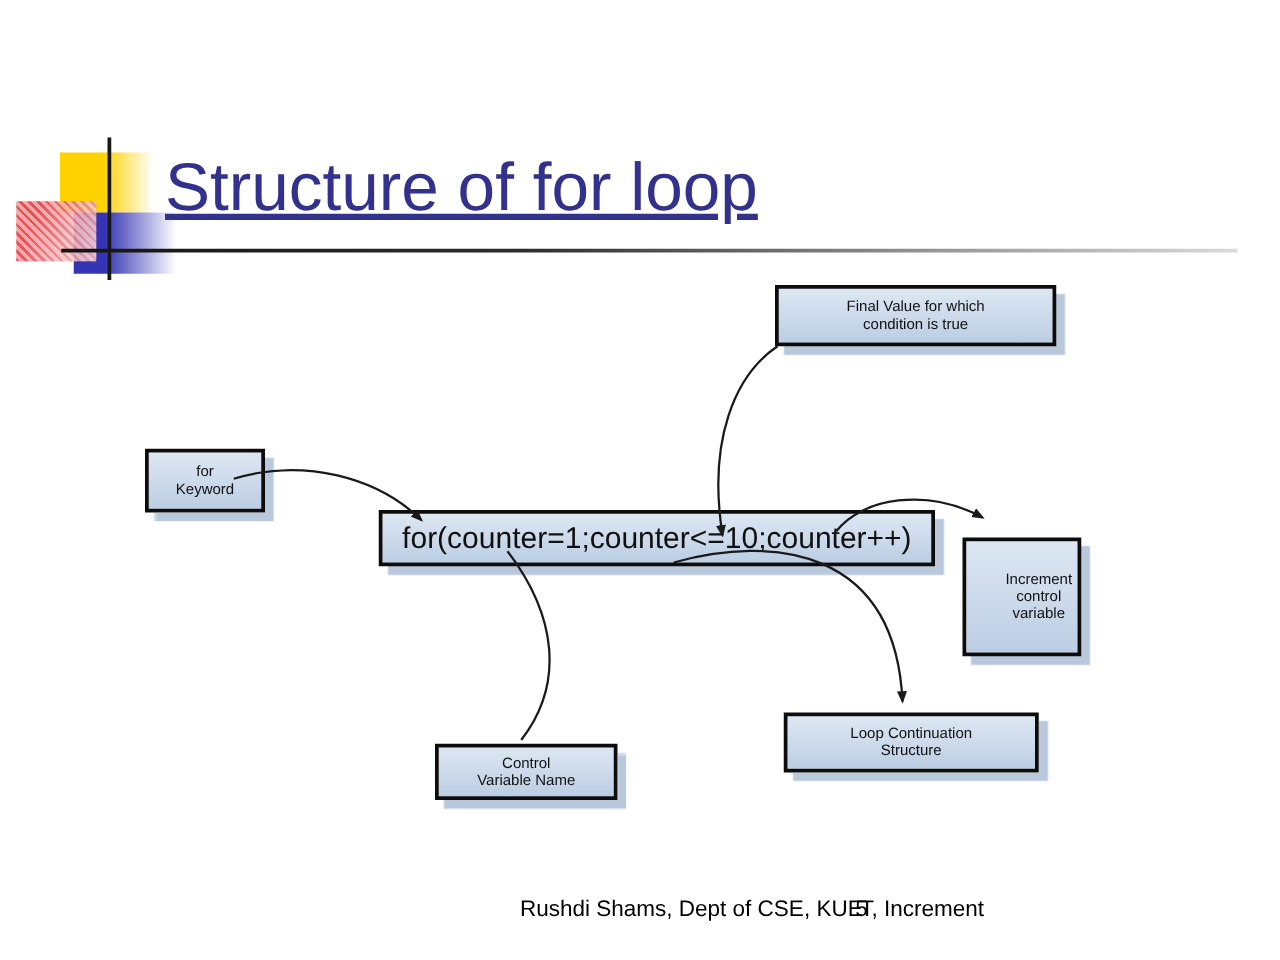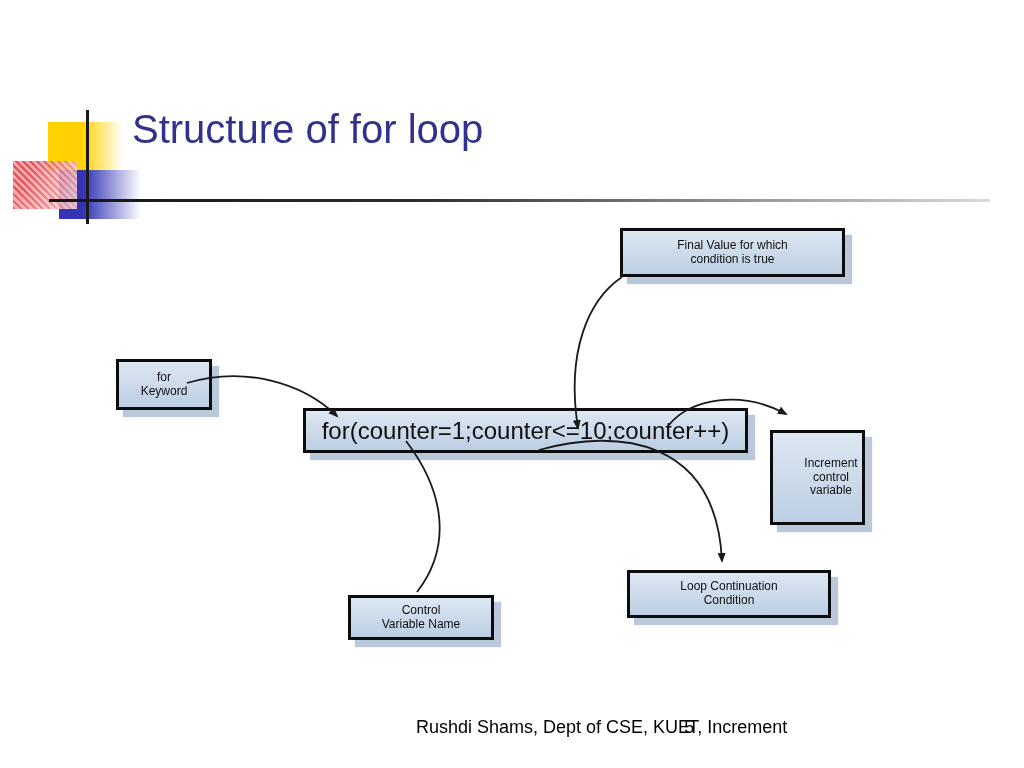--- a/index.html
+++ b/index.html
@@ -14,22 +14,22 @@
   .sq-blue{left:59px;top:170px;width:82px;height:49px;z-index:2;
     background:linear-gradient(to right,#3434b4 0%,#3434b4 30%,rgba(52,52,180,0) 100%);}
   .sq-red{left:13px;top:161px;width:64px;height:48px;z-index:3;opacity:.87;
     background-image:
       linear-gradient(115deg, rgba(255,255,255,0) 25%, rgba(255,255,255,.65) 95%),
       repeating-linear-gradient(45deg,#e03a3e 0 2px,#f7989e 2px 5px);}
   .vline{position:absolute;left:86px;top:110px;width:3px;height:114px;background:#191919;z-index:4;}
   .hrule{position:absolute;left:49px;top:199px;width:941px;height:3px;z-index:4;
     background:linear-gradient(to right,#141414 0%,#2e2e2e 40%,#8f8f8f 72%,#dadada 100%);}
   
-  .title{position:absolute;left:132px;top:108px;z-index:5;
-    font-size:40px;line-height:1.05;color:#32318d;white-space:nowrap;font-weight:400;}
+  .title{position:absolute;left:132px;top:122px;z-index:5;
+    font-size:54px;line-height:1.05;color:#32318d;white-space:nowrap;font-weight:400;text-decoration:underline;}
   
   .dbox{
     position:absolute;box-sizing:border-box;z-index:6;
     background:linear-gradient(180deg,#dde7f3 0%,#cbd9ea 55%,#bccee4 100%);
     border:3px solid #0c0c0c;
     box-shadow:7px 7px 1px rgba(163,182,208,.75);
     display:flex;align-items:center;justify-content:center;text-align:center;
     white-space:pre-line;line-height:1.14;color:#101010;font-size:12px;
   }
   .b-keyword{left:116px;top:359px;width:96px;height:51px;}
@@ -74,21 +74,21 @@
   </div>
 
   <div class="dbox b-increment">
     <span>Increment
 control
 variable</span>
   </div>
 
   <div class="dbox b-loop">
     <span>Loop Continuation
-Condition</span>
+Structure</span>
   </div>
 
   <div class="dbox b-control">
     <span>Control
 Variable Name</span>
   </div>
 
   <svg class="arrows" width="1024" height="768" viewBox="0 0 1024 768">
     <defs>
       <marker id="ah" markerUnits="userSpaceOnUse" markerWidth="11" markerHeight="9" refX="8" refY="4" orient="auto">

